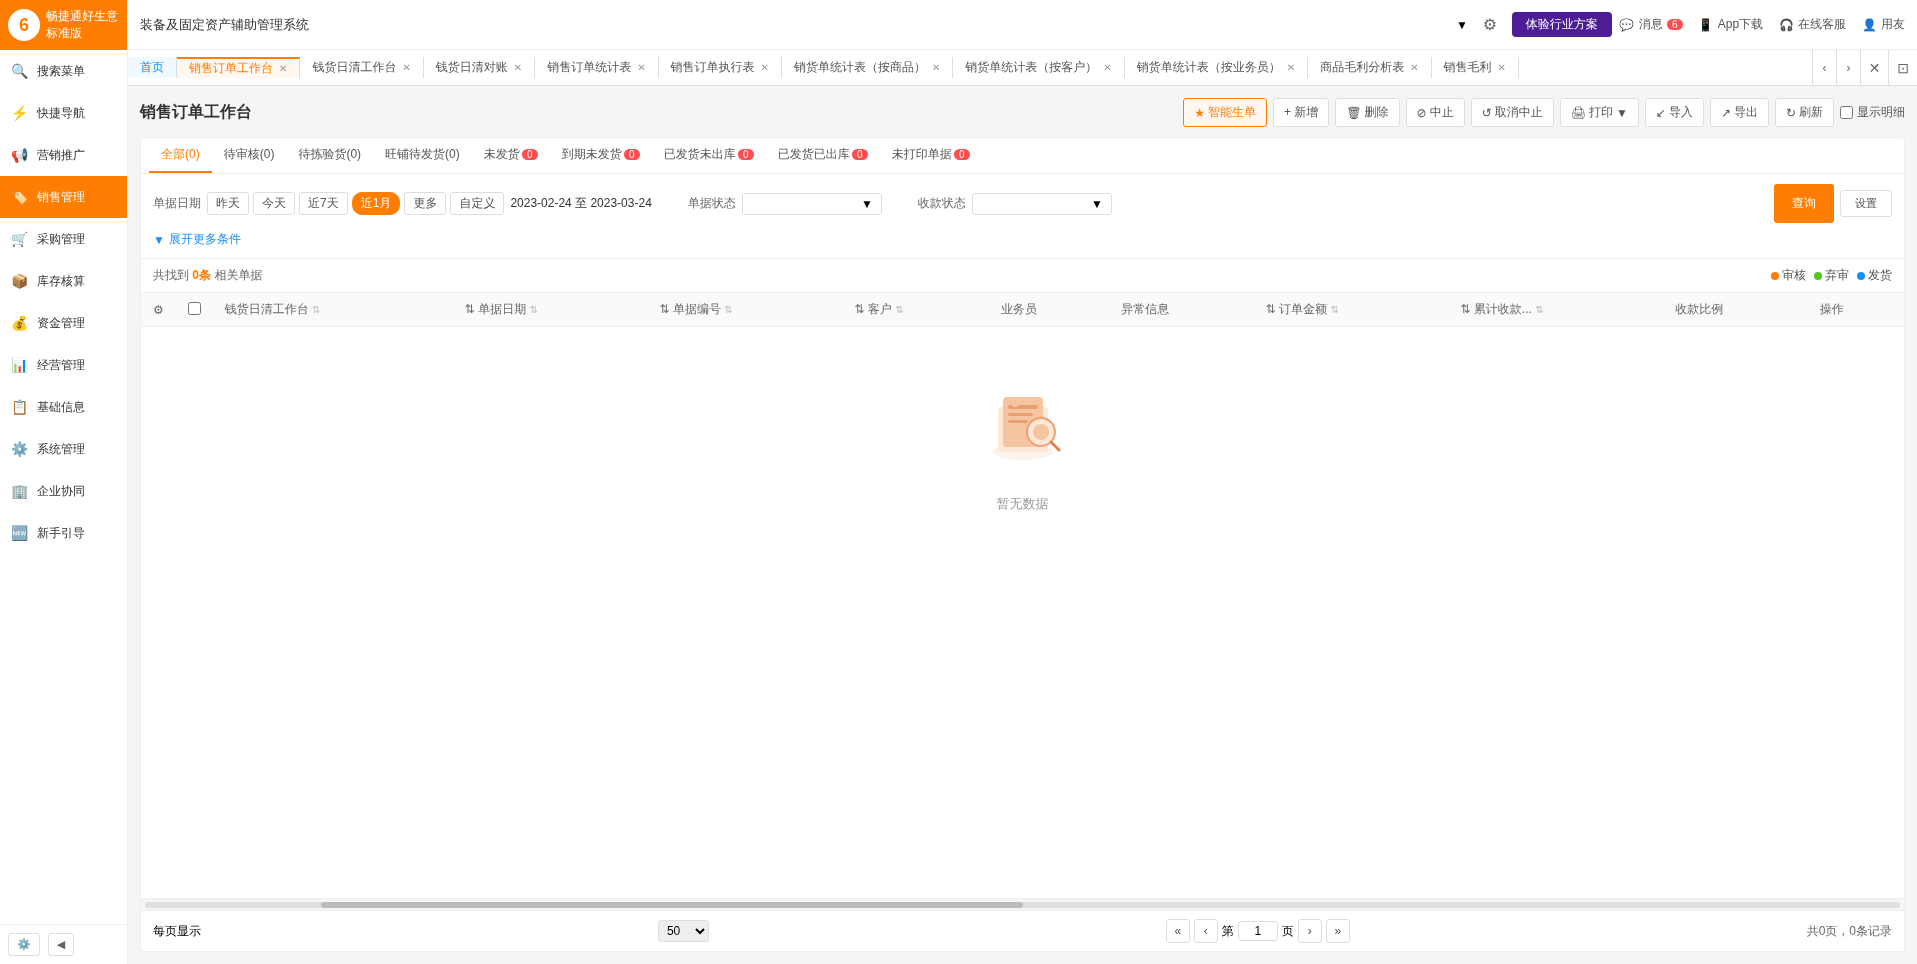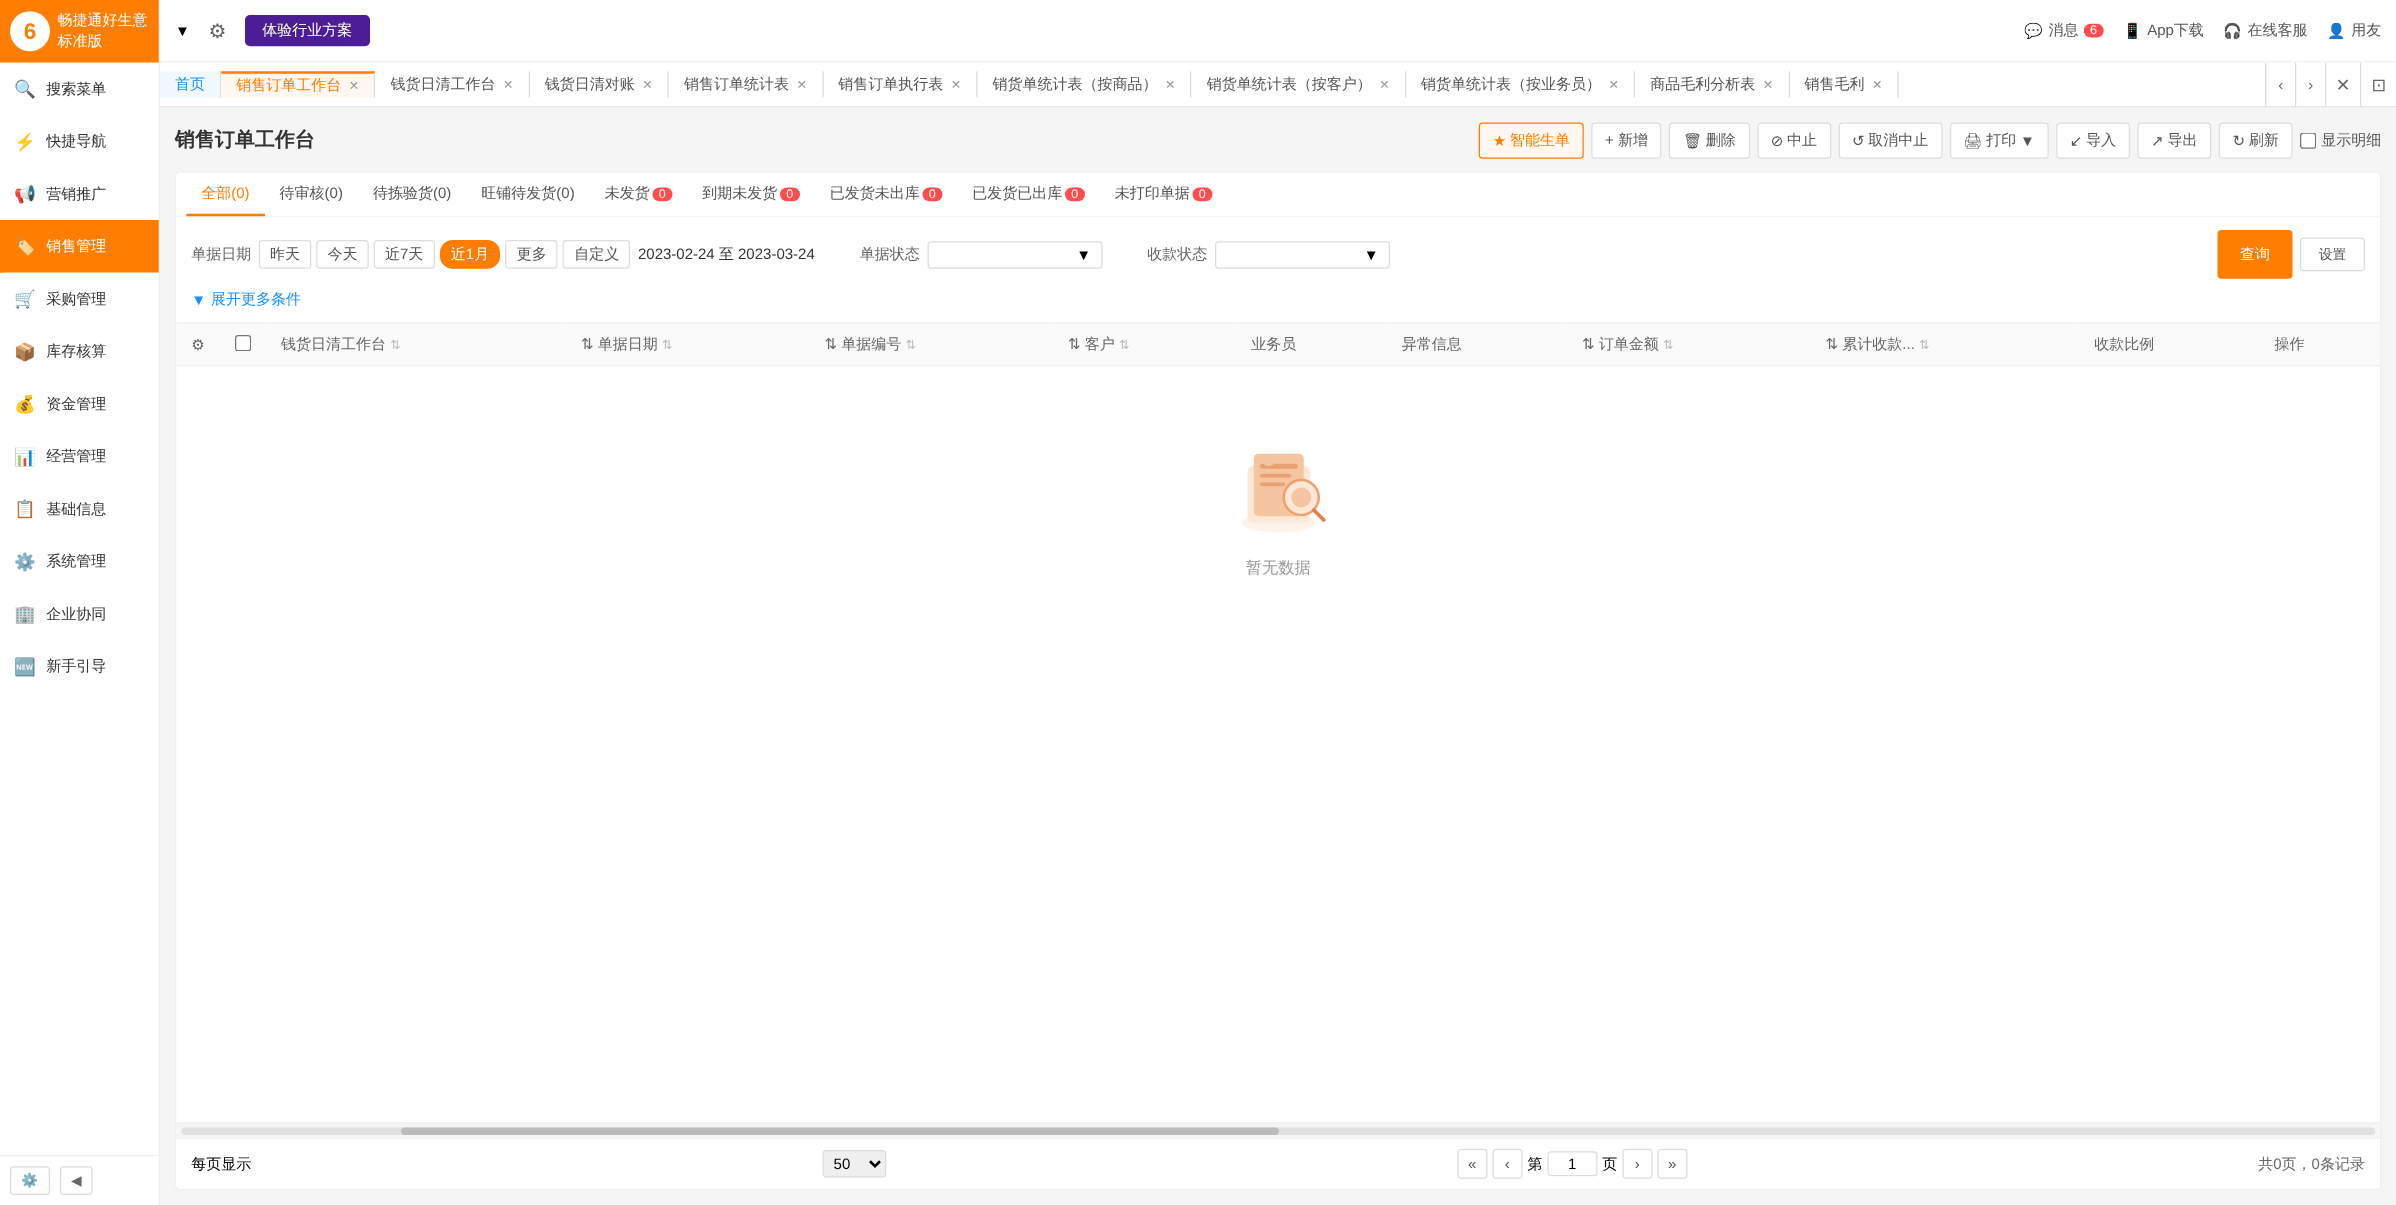--- a/index.html
+++ b/index.html
@@ -83,21 +83,21 @@
     .table-wrapper { flex: 1; overflow: auto; }
     table { width: 100%; border-collapse: collapse; min-width: 900px; }
     thead tr { background: #fafafa; }
     th { padding: 8px 12px; text-align: left; font-weight: normal; color: #666; border-bottom: 1px solid #eee; white-space: nowrap; font-size: 12px; }
     th.sortable { cursor: pointer; }
     th.sortable::after { content: ' ⇅'; color: #bbb; font-size: 10px; }
     .th-gear { width: 32px; }
     .th-check { width: 32px; }
 
     
-    .empty-state { flex: 1; display: flex; flex-direction: column; align-items: center; justify-content: flex-start; padding: 60px 0; }
+    .empty-state { flex: 1; display: flex; flex-direction: column; align-items: center; justify-content: flex-start; padding: 60px 0; gap: 16px; }
     .empty-icon { width: 100px; height: 80px; position: relative; margin-bottom: 12px; }
     .empty-text { color: #999; font-size: 13px; }
 
     
     .pagination { display: flex; align-items: center; justify-content: space-between; padding: 8px 12px; border-top: 1px solid #eee; background: #fff; gap: 8px; }
     .page-select { border: 1px solid #ddd; border-radius: 3px; padding: 2px 4px; cursor: pointer; }
     .page-nav { display: flex; align-items: center; gap: 4px; }
     .page-btn { width: 24px; height: 24px; display: flex; align-items: center; justify-content: center; border: 1px solid #ddd; border-radius: 3px; cursor: pointer; color: #555; background: #fff; }
     .page-btn:disabled { color: #ccc; cursor: not-allowed; }
     .page-input { width: 40px; border: 1px solid #ddd; border-radius: 3px; padding: 2px 4px; text-align: center; }
@@ -169,20 +169,21 @@
 
   <div class="sidebar-bottom">
     <div class="sidebar-bottom-btn">⚙️</div>
     <div class="sidebar-bottom-btn">◀</div>
   </div>
 </div>
 
 <div class="main">
 
   <div class="topbar">
+    <span class="topbar-title">装备及固定资产辅助管理系统</span>
     <div class="topbar-dropdown">
       <span>▼</span>
     </div>
     <div class="topbar-gear">⚙</div>
     <button class="topbar-btn">体验行业方案</button>
     <div class="topbar-right">
       <div class="topbar-right-item">
         <span>💬</span>
         <span>消息</span>
         <span class="badge">6</span>
@@ -366,20 +367,41 @@
           </div>
         </div>
         <div style="margin-top:8px;">
           <span class="expand-more">
             <span>▼</span>
             <span>展开更多条件</span>
           </span>
         </div>
       </div>
 
+      <div class="table-info">
+        <div class="table-info-text">
+          <span>共找到</span>
+          <strong>0条</strong>
+          <span>相关单据</span>
+        </div>
+        <div class="table-batch-btns">
+          <span class="batch-btn">
+            <span class="dot"></span>
+            <span>审核</span>
+          </span>
+          <span class="batch-btn">
+            <span class="dot green"></span>
+            <span>弃审</span>
+          </span>
+          <span class="batch-btn">
+            <span class="dot blue"></span>
+            <span>发货</span>
+          </span>
+        </div>
+      </div>
 
       <div class="table-wrapper">
         <table>
           <thead>
             <tr>
               <th class="th-gear">⚙</th>
               <th class="th-check"><input type="checkbox" style=""></th>
               <th class="sortable">
                 <span>钱货日清工作台</span>
               </th>

